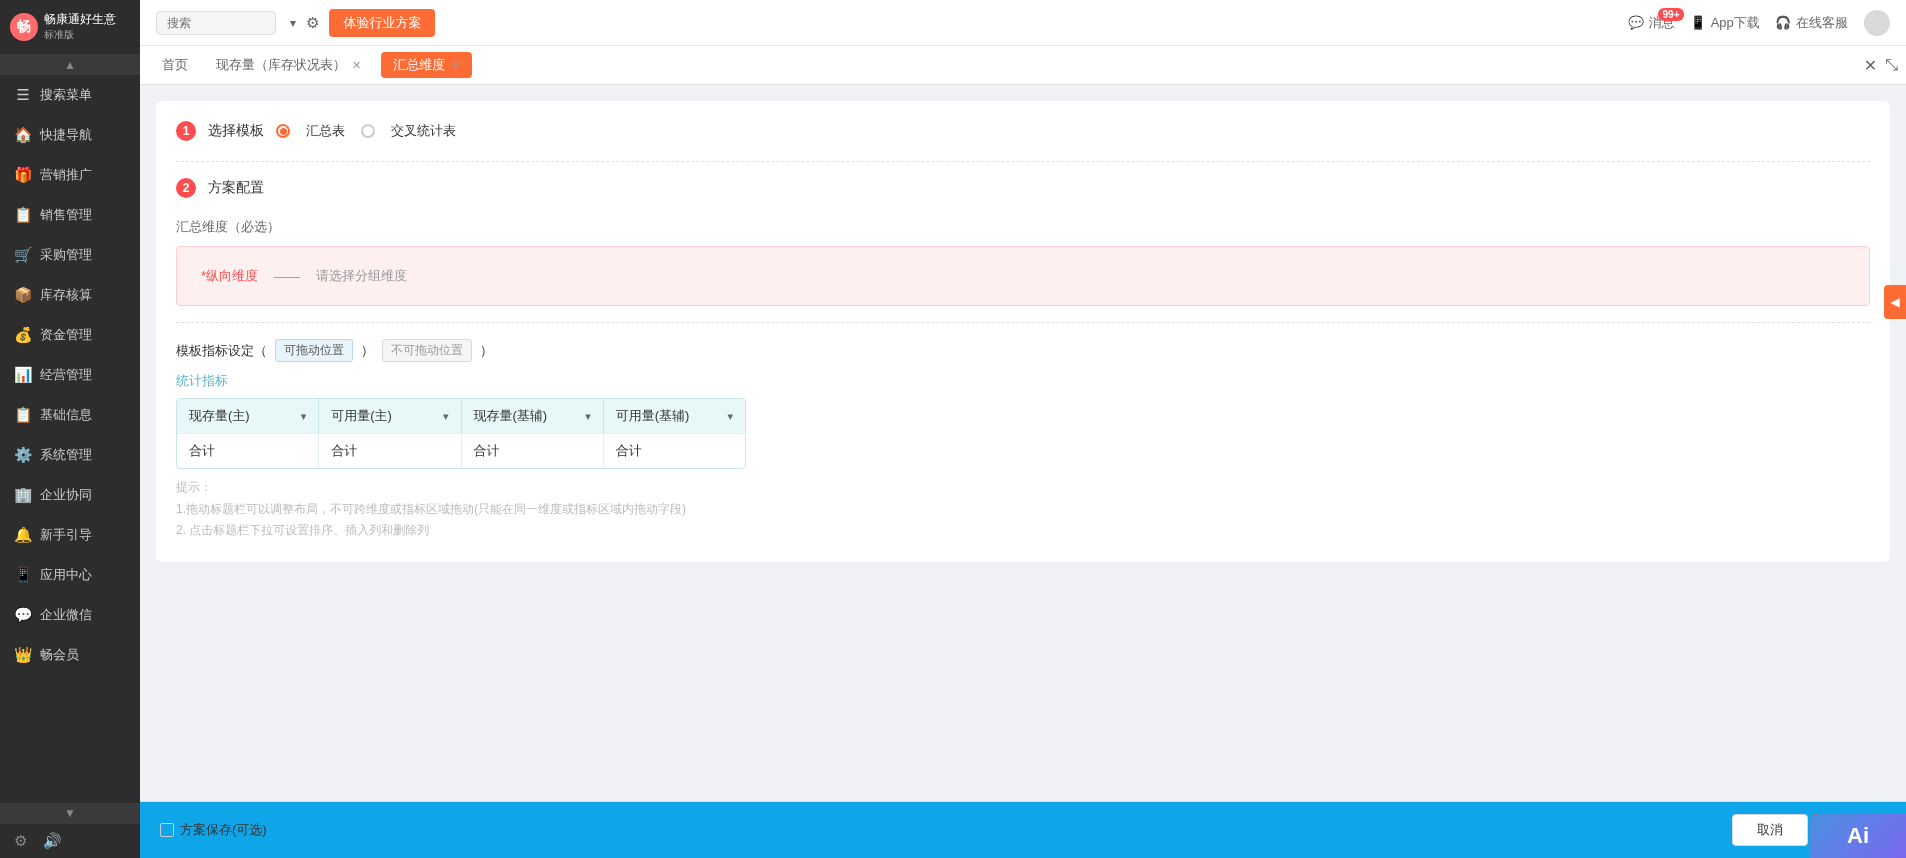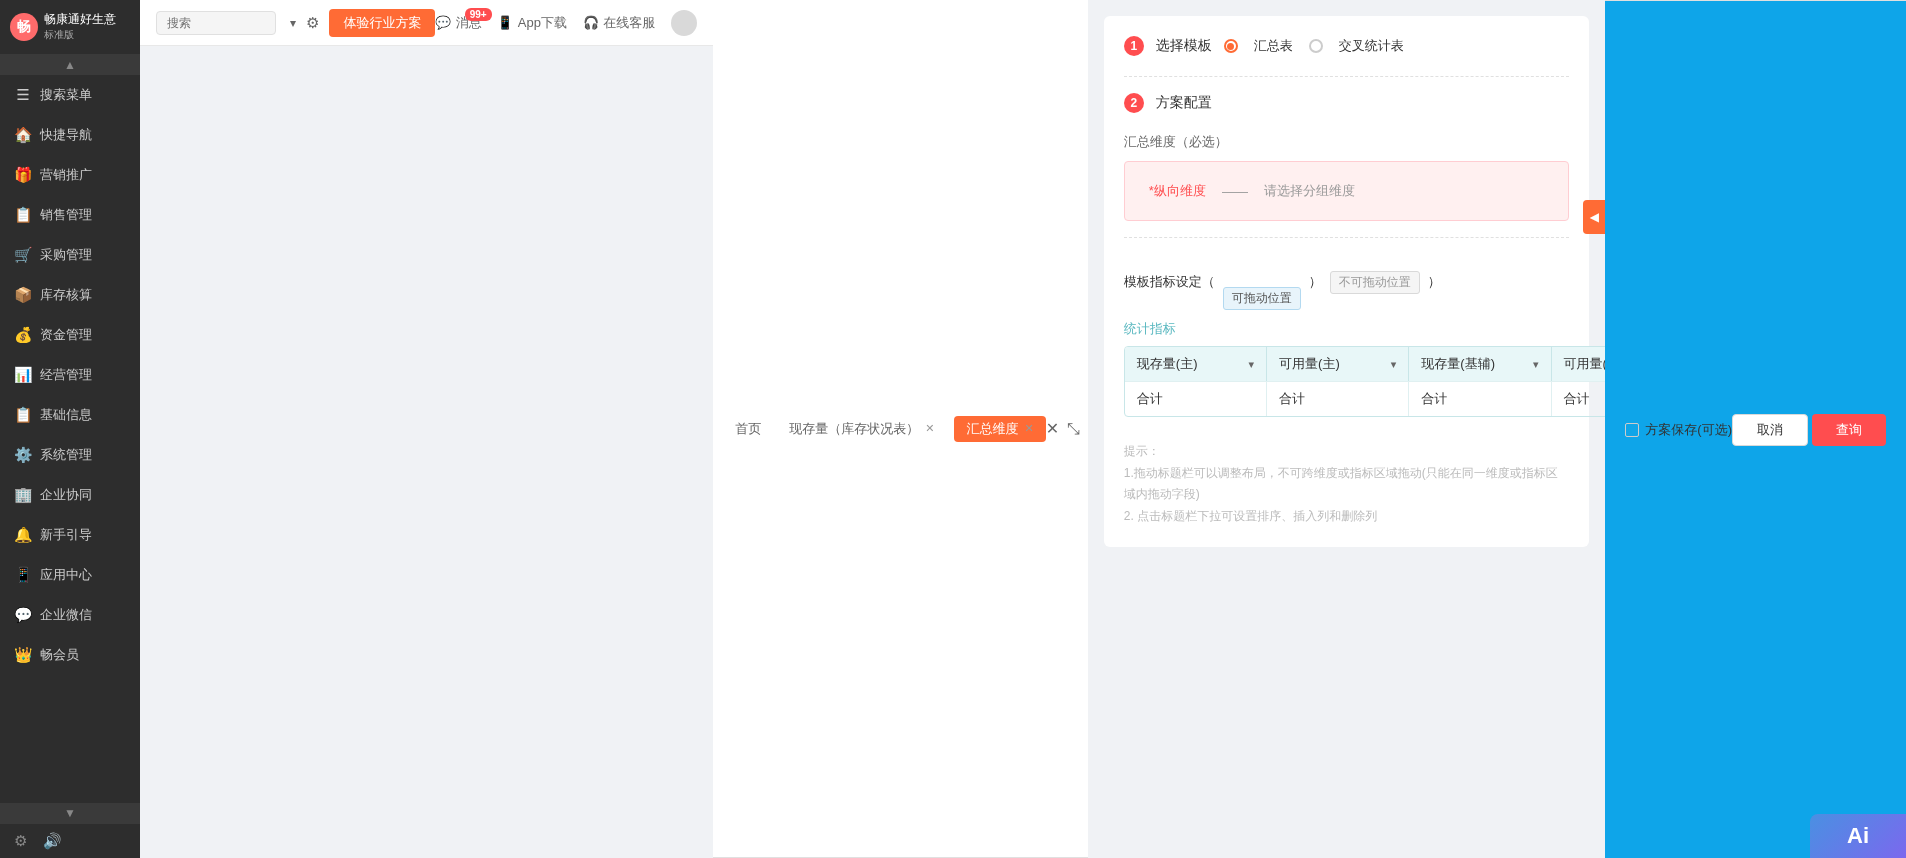--- a/index.html
+++ b/index.html
@@ -42,21 +42,21 @@
       font-size: 13px; transition: background 0.2s;
     }
     .nav-item .nav-icon { font-size: 15px; width: 18px; text-align: center; }
     .sidebar-bottom {
       border-top: 1px solid #3a3a3a;
       display: flex; padding: 8px 14px; gap: 16px;
     }
     .sidebar-bottom span { color: #888; cursor: pointer; font-size: 15px; }
 
     
-    .main { flex: 1; display: flex; flex-direction: row; overflow: hidden; background: #f0f2f5; }
+    .main { flex: 1; display: flex; flex-direction: column; overflow: hidden; background: #f0f2f5; }
 
     
     .topbar {
       background: #fff; padding: 0 16px; height: 46px;
       display: flex; align-items: center; justify-content: space-between;
       border-bottom: 1px solid #e8e8e8; flex-shrink: 0;
     }
     .topbar-left { display: flex; align-items: center; gap: 10px; }
     .search-bar {
       background: #f5f5f5; border: 1px solid #e0e0e0; border-radius: 4px;
@@ -124,21 +124,21 @@
       background: #fff0f0; border: 1px solid #ffcdd2; border-radius: 4px;
       padding: 20px 24px; margin-bottom: 16px; display: flex; align-items: center; gap: 16px;
     }
     .dimension-required { color: #ff4d4f; font-size: 13px; }
     .dimension-arrow { color: #999; }
     .dimension-placeholder { color: #999; font-size: 13px; }
 
     .indicator-label { font-size: 13px; color: #333; margin-bottom: 10px; display: flex; align-items: center; gap: 8px; }
     .draggable-tag {
       display: inline-block; background: #e8f4fb; border: 1px solid #b3d9f0;
-      border-radius: 3px; padding: 2px 8px; font-size: 12px; color: #555; margin-top: 33px;
+      border-radius: 3px; padding: 2px 8px; font-size: 12px; color: #555;
     }
     .non-draggable-tag {
       display: inline-block; background: #f5f5f5; border: 1px solid #d9d9d9;
       border-radius: 3px; padding: 2px 8px; font-size: 12px; color: #999;
     }
 
     
     .stats-section-title { color: #5ab8c0; font-size: 13px; margin-bottom: 8px; font-weight: 500; }
     .stats-table { border: 1px solid #c8e6e8; border-radius: 4px; overflow: hidden; width: 570px; }
     .stats-table-header { display: flex; background: #e8f7f8; }
@@ -150,21 +150,21 @@
     .stats-table-row { display: flex; border-top: 1px solid #e0f0f1; }
     .stats-col-cell {
       flex: 1; padding: 8px 12px; font-size: 13px; color: #333;
       border-right: 1px solid #e0f0f1; 
     }
     .stats-col-cell:last-child { border-right: none; }
 
     .dropdown-icon { color: #666; font-size: 11px; }
 
     
-    .tips-section { margin-top: 24px; color: #bbb; font-size: 12px; line-height: 1.8; }
+    .tips-section { margin-top: 8px; color: #bbb; font-size: 12px; line-height: 1.8; }
 
     
     .bottom-bar {
       background: #0ea5e9; border-top: 1px solid #e0e0e0;
       padding: 12px 20px; display: flex; align-items: center; justify-content: space-between;
       flex-shrink: 0;
     }
     .save-option { display: flex; align-items: center; gap: 6px; font-size: 13px; color: #333; }
     .checkbox-box {
       width: 14px; height: 14px; border: 1px solid #ccc; border-radius: 2px;

